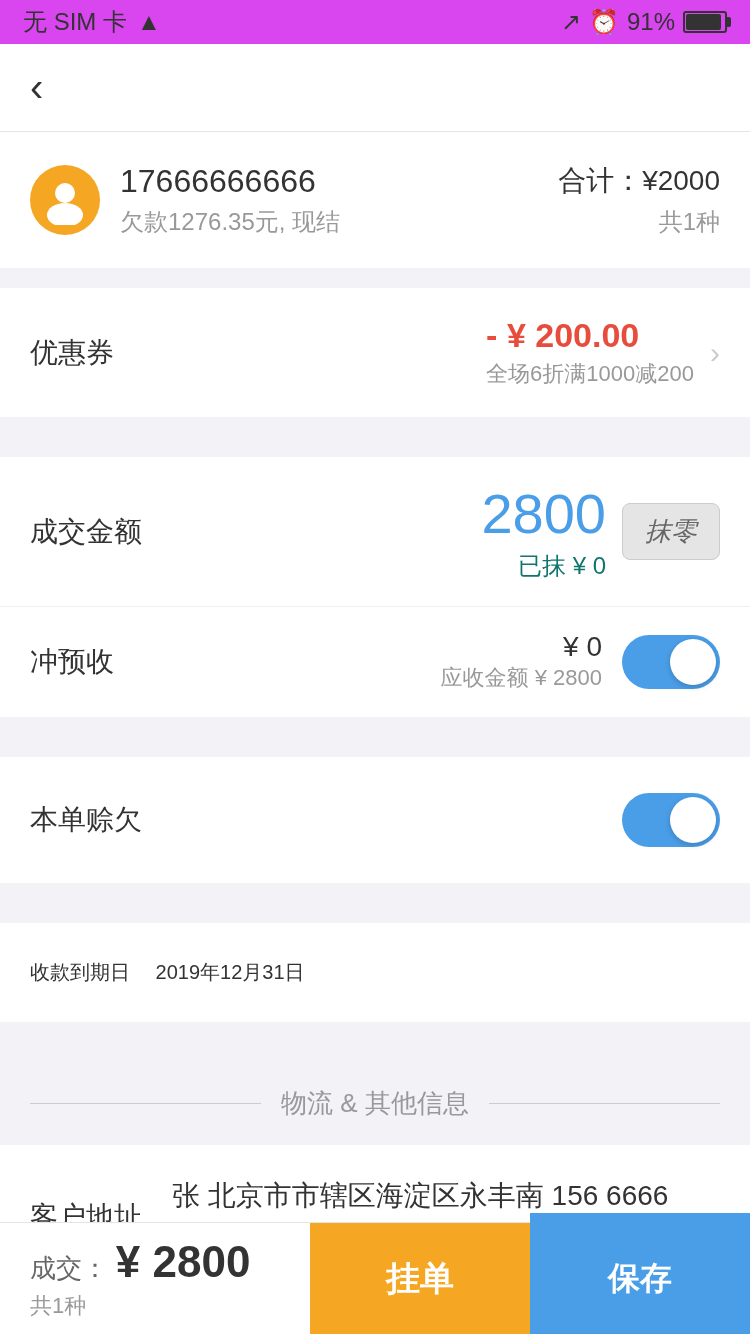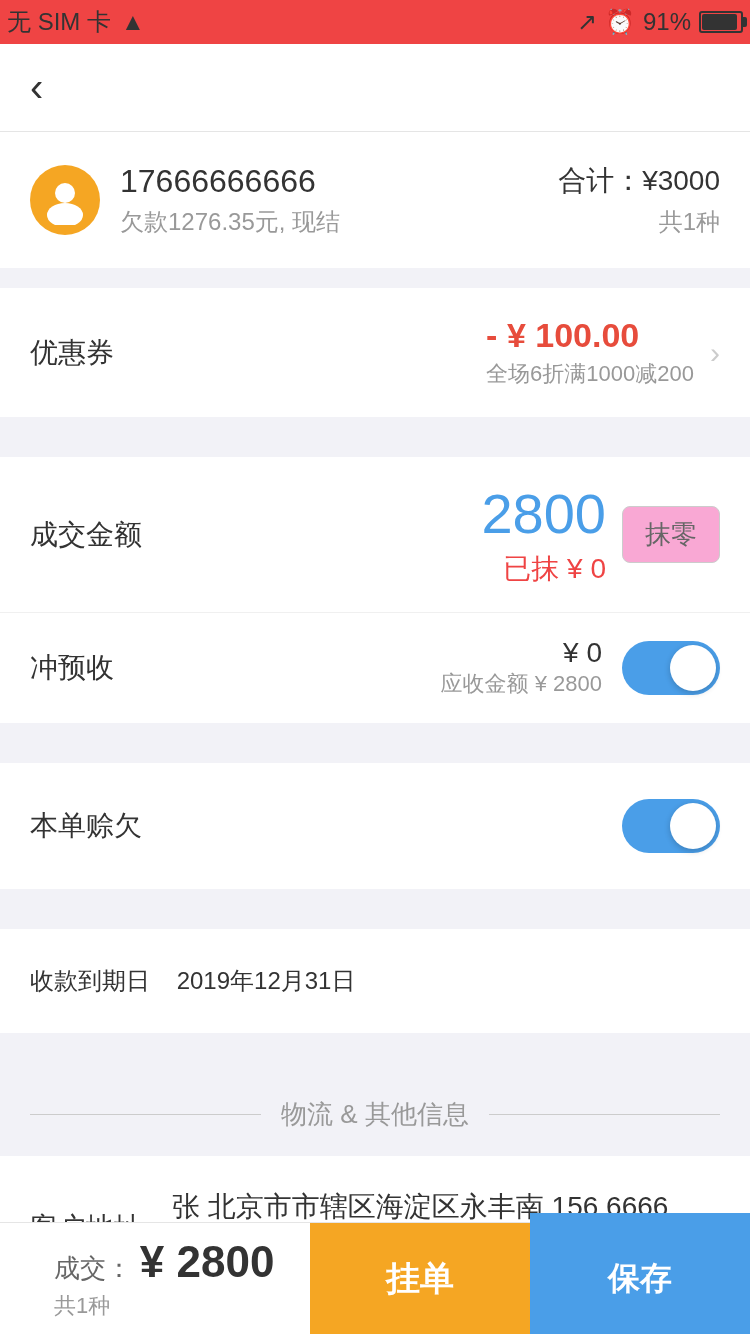--- a/index.html
+++ b/index.html
@@ -10,25 +10,25 @@
       font-family: -apple-system, "PingFang SC", "Helvetica Neue", Arial, sans-serif;
       background: #f2f2f7;
       font-size: 28px;
       color: #333;
       position: relative;
     }
 
     
     .status-bar {
       height: 44px;
-      background: #ef4444;
-      display: flex;
-      align-items: center;
-      justify-content: space-between;
-      padding: 0 7px;
+      background: #d946ef;
+      display: flex;
+      align-items: center;
+      justify-content: space-between;
+      padding: 0 23px;
       font-size: 24px;
       font-weight: 500;
     }
     .status-left { display: flex; align-items: center; gap: 10px; }
     .status-center { font-size: 28px; font-weight: 600; }
     .status-right { display: flex; align-items: center; gap: 8px; font-size: 24px; }
 
     
     .nav-bar {
       height: 88px;
@@ -111,30 +111,31 @@
     
     .deal-amount-row {
       display: flex;
       align-items: center;
       justify-content: space-between;
       padding: 24px 30px;
       background: #fff;
       border-bottom: 1px solid #f0f0f0;
     }
     .deal-number { font-size: 56px; color: #4a9ee8; font-weight: 500; }
-    .deal-sub { font-size: 28px; color: #ef4444; margin-top: 4px; text-align: right; }
+    .deal-sub { font-size: 24px; color: #0f766e; margin-top: 4px; text-align: right; }
     .round-zero-btn {
       border: 1px solid #ccc;
       border-radius: 8px;
       padding: 10px 22px;
       font-size: 26px;
       color: #666;
-      background: #f9a8d4;
+      background: #e5e5e5;
       cursor: pointer;
       white-space: nowrap;
+      font-style: italic;
     }
 
     
     .pre-receive-row {
       display: flex;
       align-items: center;
       justify-content: space-between;
       padding: 24px 30px;
       background: #fff;
       gap: 32px;
@@ -179,21 +180,21 @@
       justify-content: space-between;
       padding: 36px 30px;
       margin-bottom: 20px;
     }
 
     
     .due-date-row {
       background: #fff;
       padding: 36px 30px;
       margin-bottom: 20px;
-      font-size: 24px;
+      font-size: 20px;
       color: #333;
     }
 
     
     .logistics-divider {
       background: #f2f2f7;
       padding: 24px 30px;
       display: flex;
       align-items: center;
       justify-content: center;
@@ -225,21 +226,20 @@
     
     .bottom-bar {
       position: fixed;
       bottom: 0;
       width: 750px;
       height: 112px;
       background: #fff;
       display: flex;
       align-items: center;
       border-top: 1px solid #e5e5e5;
-      padding-left: 24px;
     }
     .bottom-info {
       flex: 1;
       padding: 0 30px;
     }
     .bottom-deal { font-size: 26px; color: #666; }
     .bottom-amount { font-size: 44px; font-weight: 600; color: #333; display: inline; }
     .bottom-count { font-size: 22px; color: #999; display: block; margin-top: 4px; }
     .btn-hang {
       width: 220px;
@@ -331,31 +331,31 @@
           <circle cx="25" cy="18" r="10" fill="#fff"></circle>
           <ellipse cx="25" cy="40" rx="18" ry="12" fill="#fff"></ellipse>
         </svg>
       </div>
       <div class="user-info-text">
         <div class="user-phone">17666666666</div>
         <div class="user-debt">欠款1276.35元, 现结</div>
       </div>
     </div>
     <div class="user-right">
-      <div class="user-total">合计：¥3000</div>
+      <div class="user-total">合计：¥2000</div>
       <div class="user-count">共1种</div>
     </div>
   </div>
 
   <div class="section">
     <div class="section-row">
       <span class="row-label">优惠券</span>
       <div class="row-right">
         <div>
-          <div class="coupon-amount">- ¥ 100.00</div>
+          <div class="coupon-amount">- ¥ 200.00</div>
           <div class="coupon-desc">全场6折满1000减200</div>
         </div>
         <span class="chevron-icon">›</span>
       </div>
     </div>
   </div>
 
   <div class="section-divider"></div>
 
   <div class="section">

